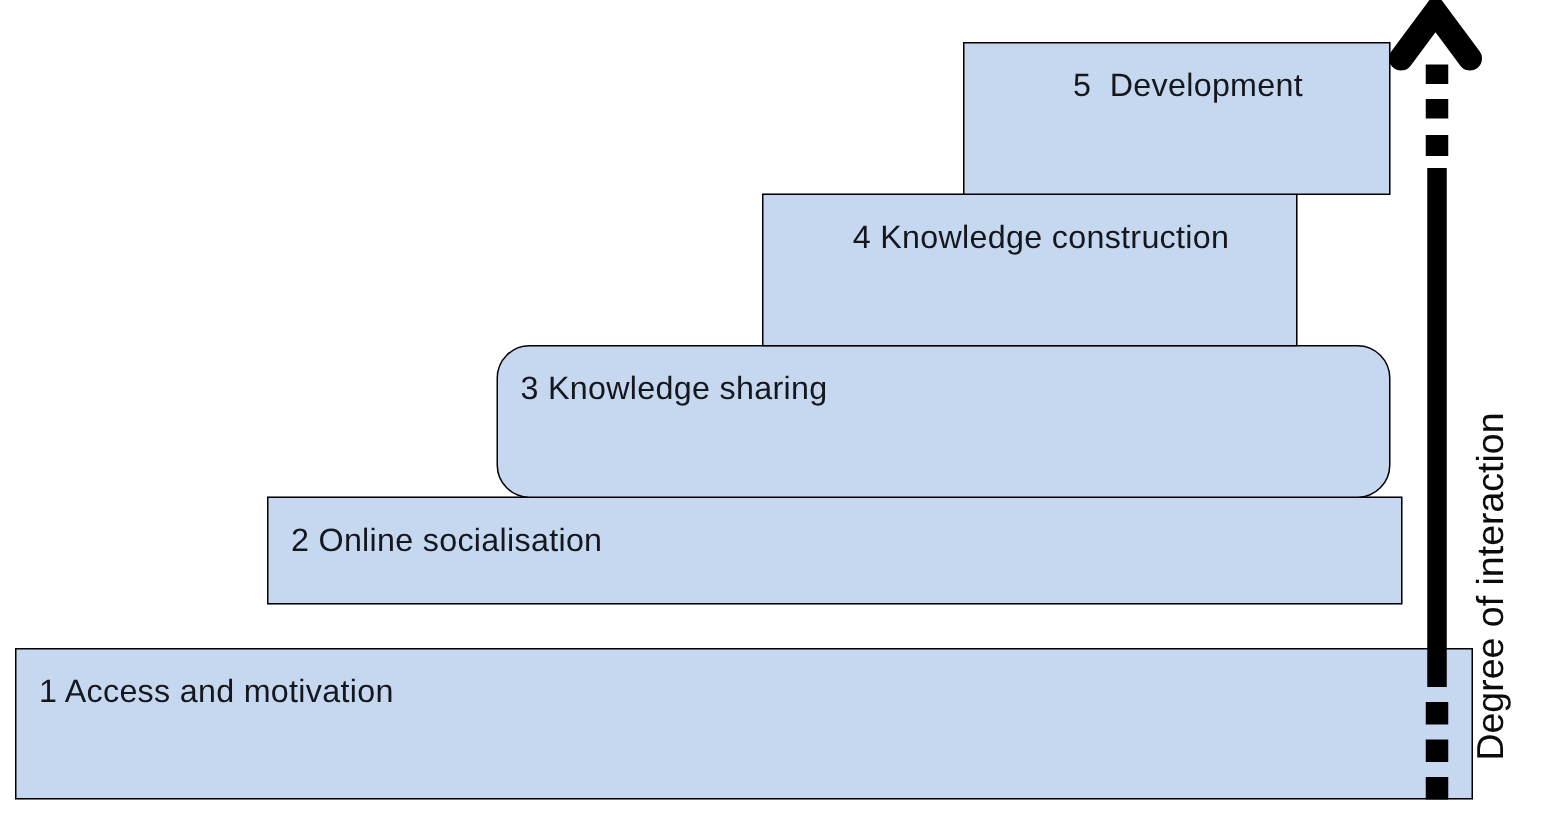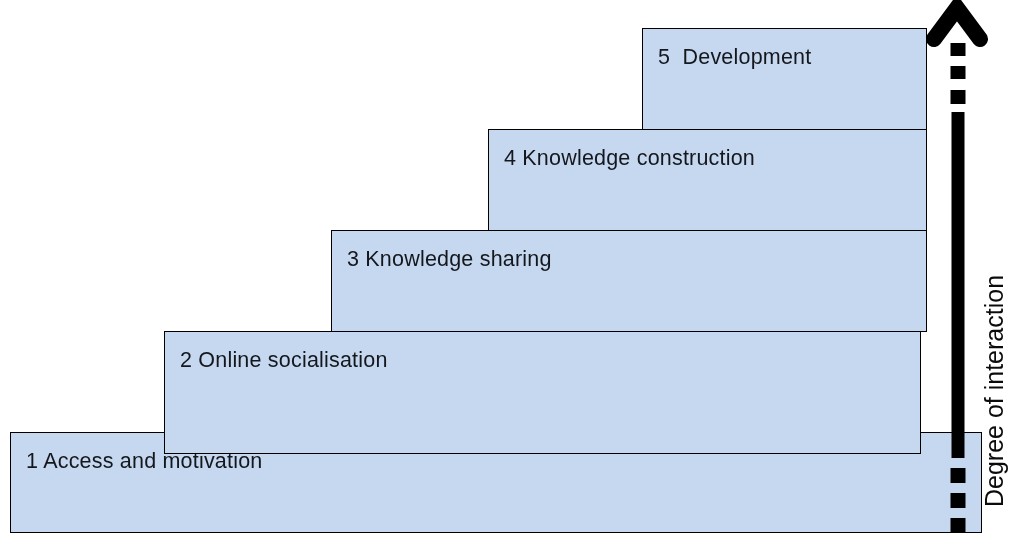--- a/index.html
+++ b/index.html
@@ -24,24 +24,24 @@
   .step-label {
     display: block;
     padding: 16px 0 0 15px;
     font-size: 21.5px;
     color: #14171d;
     white-space: pre;          
     letter-spacing: 0.2px;
   }
   
   .step-1 { left: 10px;  top: 432px; width: 972px; height: 101px; }
-  .step-2 { left: 164px; top: 331px; width: 757px; height: 123px; }
+  .step-2 { left: 178px; top: 331px; width: 757px; height: 72px; }
   .step-3 { left: 331px; top: 230px; width: 596px; height: 102px; }
-  .step-4 { left: 488px; top: 129px; width: 439px; height: 102px; }
-  .step-5 { left: 642px; top: 28px;  width: 285px; height: 102px; }
+  .step-4 { left: 508px; top: 129px; width: 357px; height: 102px; text-align: center; }
+  .step-5 { left: 642px; top: 28px;  width: 285px; height: 102px; text-align: center; }
 
   .arrow-svg {
     position: absolute;
     left: 925px;
     top: 0;
     width: 105px;
     height: 553px;
   }
   .axis-label {
     position: absolute;
@@ -64,21 +64,21 @@
 <div class="canvas">
 
   <div class="step step-1" style="background: rgb(198, 216, 239); border-color: rgb(0, 0, 0);">
     <span class="step-label">1 Access and motivation</span>
   </div>
 
   <div class="step step-2" style="background: rgb(198, 216, 239); border-color: rgb(0, 0, 0);">
     <span class="step-label">2 Online socialisation</span>
   </div>
 
-  <div class="step step-3" style="background: rgb(198, 216, 239); border-color: rgb(0, 0, 0);">
+  <div class="step step-3" style="background: rgb(198, 216, 239); border-color: rgb(0, 0, 0); border-radius: 22px;">
     <span class="step-label">3 Knowledge sharing</span>
   </div>
 
   <div class="step step-4" style="background: rgb(198, 216, 239); border-color: rgb(0, 0, 0);">
     <span class="step-label">4 Knowledge construction</span>
   </div>
 
   <div class="step step-5" style="background: rgb(198, 216, 239); border-color: rgb(0, 0, 0);">
     <span class="step-label">5  Development</span>
   </div>

